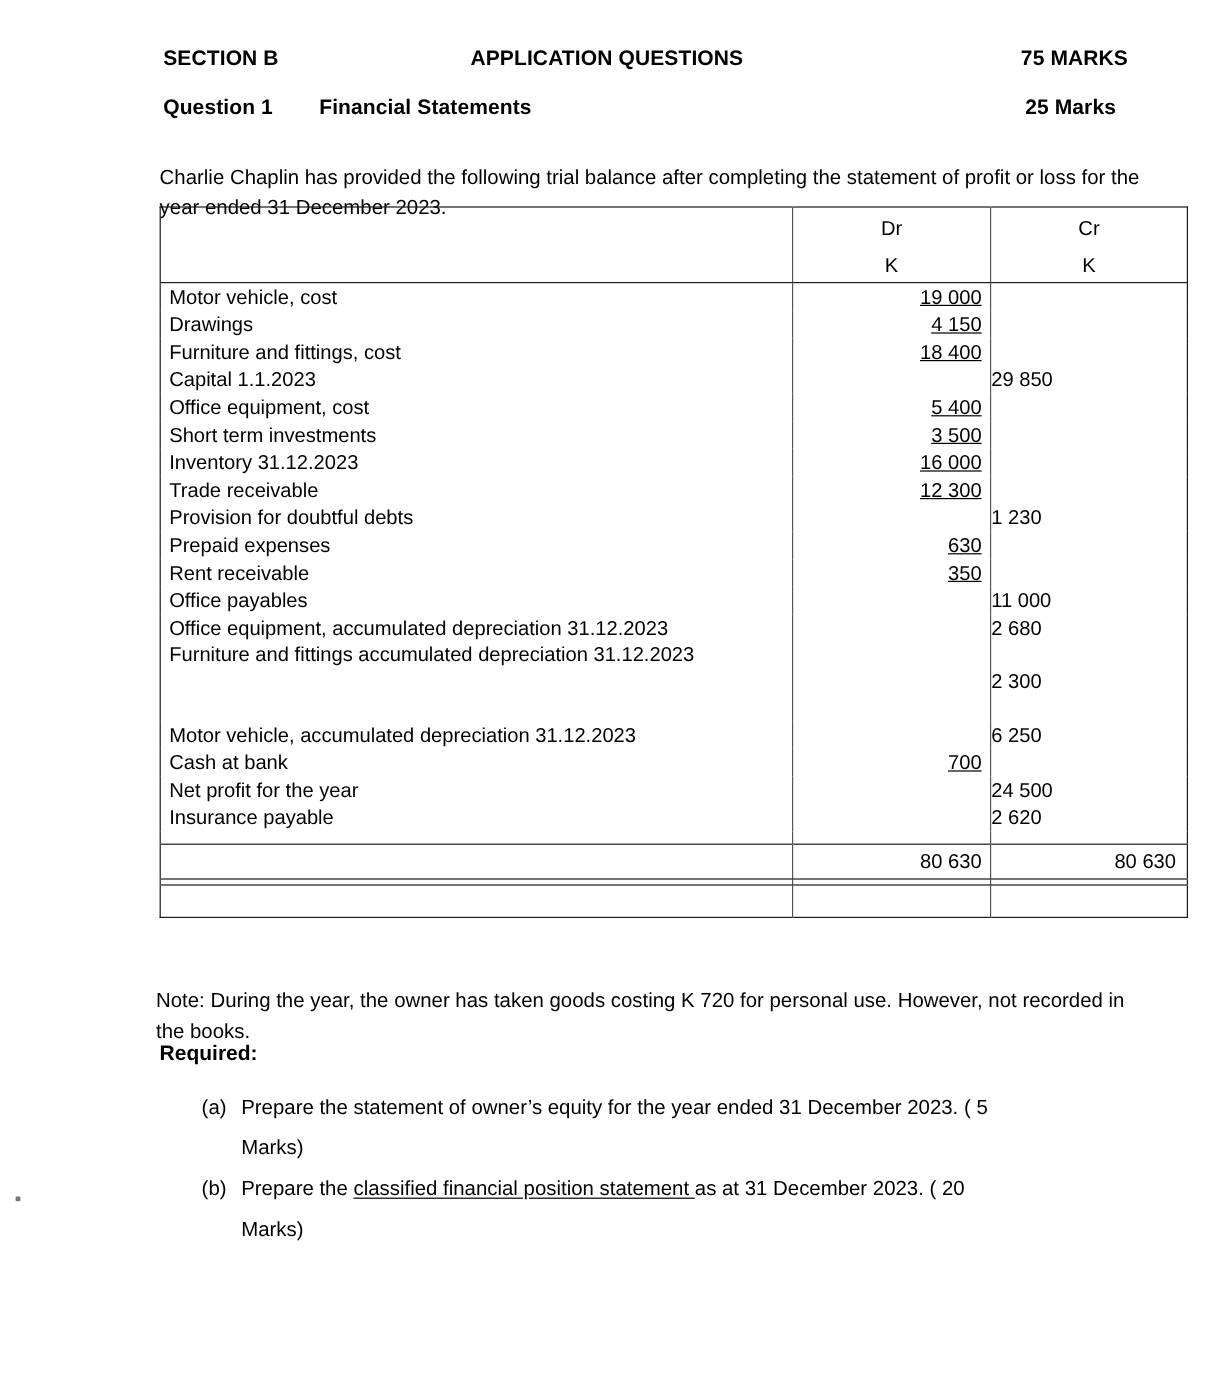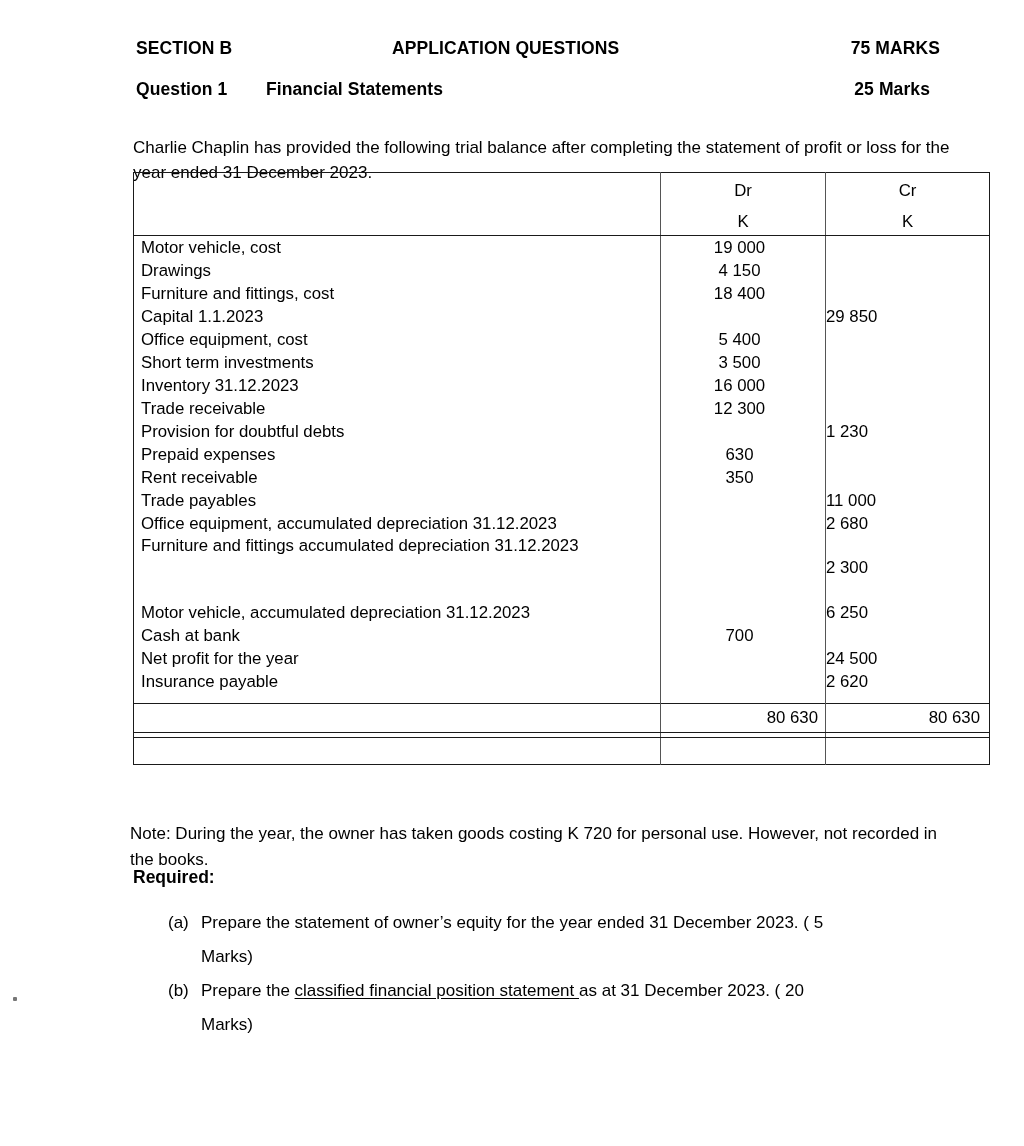--- a/index.html
+++ b/index.html
@@ -92,23 +92,24 @@
   .head-stack { display: block; padding-top: 5px; line-height: 26px; }
 
   
   tr.tb-row td { height: 23px; line-height: 23px; }
   tr.tb-row td.lbl {
     padding-left: 7px;
     border-right: 1.3px solid #555;
     white-space: nowrap;
   }
   tr.tb-row td.dr {
-    text-align: center;
+    text-align: right;
     padding-right: 7px;
     border-right: 1.3px solid #555;
+    text-decoration: underline;
   }
   tr.tb-row td.cr {
     text-align: left;
     padding-right: 9px;
   }
   tr.tb-row.two-line td { height: 44px; }
   tr.tb-row.two-line td.lbl { white-space: normal; line-height: 21.5px; }
   tr.tb-row.two-line td.cr  { line-height: 21.5px; padding-top: 22px; }
   tr.tb-row.two-line td.dr  { line-height: 21.5px; }
 
@@ -284,21 +285,21 @@
             <td class="lbl">Prepaid expenses</td>
             <td class="dr">630</td>
             <td class="cr"></td>
           </tr>
           <tr class="tb-row">
             <td class="lbl">Rent receivable</td>
             <td class="dr">350</td>
             <td class="cr"></td>
           </tr>
           <tr class="tb-row">
-            <td class="lbl">Trade payables</td>
+            <td class="lbl">Office payables</td>
             <td class="dr"></td>
             <td class="cr">11 000</td>
           </tr>
           <tr class="tb-row">
             <td class="lbl">Office equipment, accumulated depreciation 31.12.2023</td>
             <td class="dr"></td>
             <td class="cr">2 680</td>
           </tr>
           <tr class="tb-row two-line">
             <td class="lbl">Furniture and fittings accumulated depreciation 31.12.2023</td>

